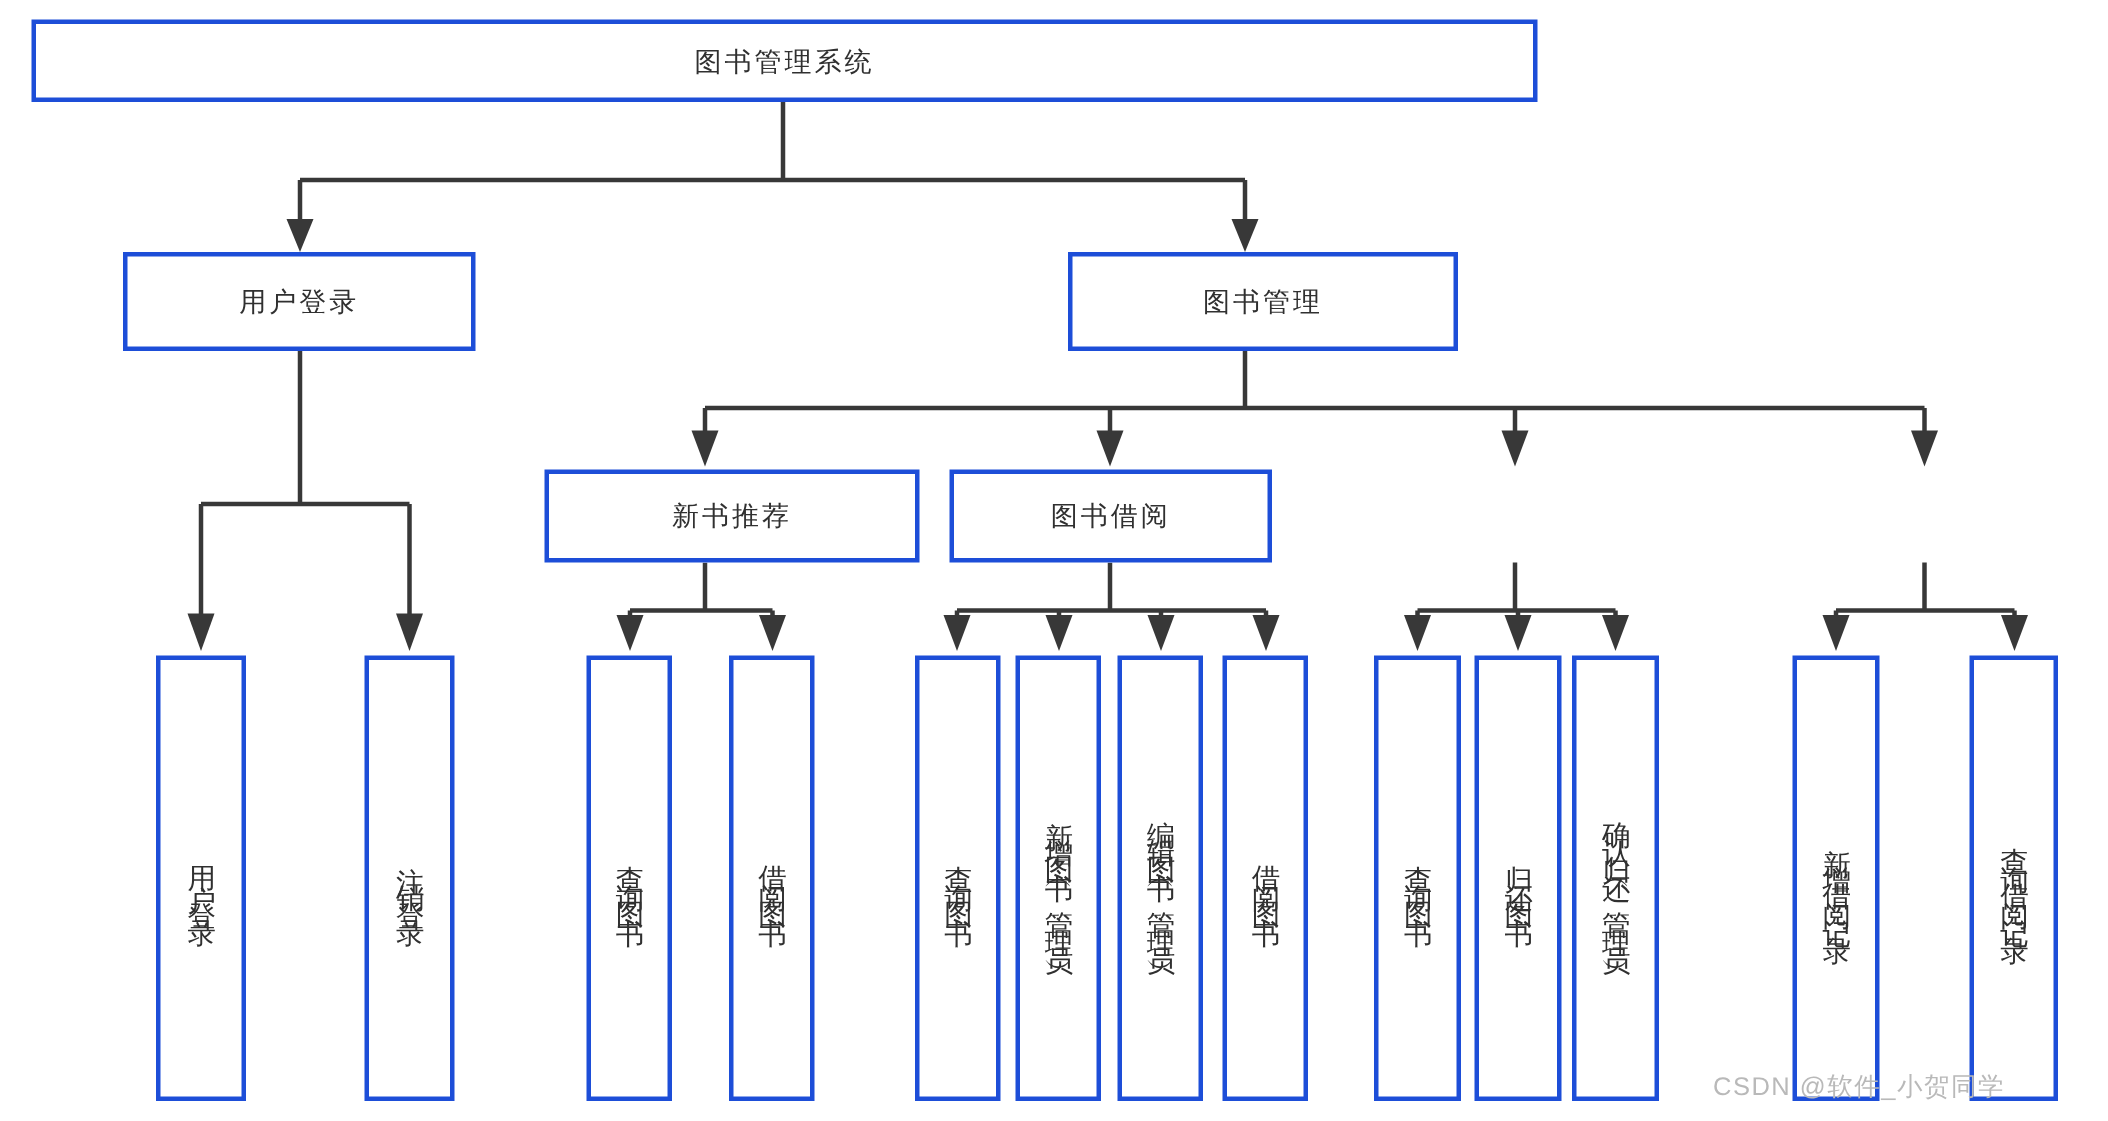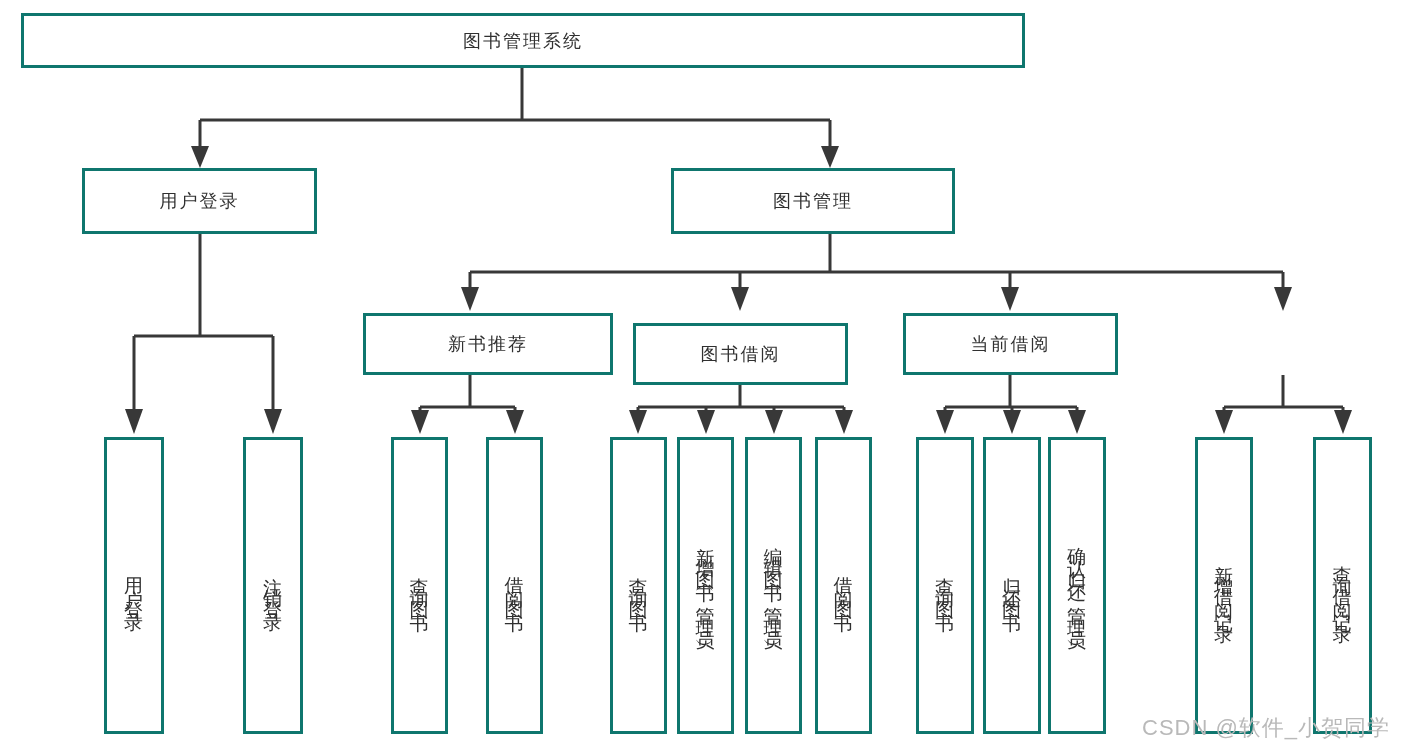--- a/index.html
+++ b/index.html
@@ -3,30 +3,30 @@
 <meta charset="utf-8">
 <style>
   html,body{margin:0;padding:0;background:#fff;}
   .canvas{
     position:relative;width:1405px;height:747px;background:#ffffff;
     font-family:"Liberation Sans",sans-serif;overflow:hidden;
   }
   svg.connectors{position:absolute;left:0;top:0;width:1405px;height:747px;}
   .box{
     position:absolute;box-sizing:border-box;background:#ffffff;
-    border:3px solid #0f766e;display:flex;align-items:center;justify-content:center;
+    border:3px solid #1d4ed8;display:flex;align-items:center;justify-content:center;
     color:#303030;
   }
   .hbox span{font-size:18px;letter-spacing:2px;white-space:nowrap;}
   .vbox span{
     writing-mode:vertical-lr;text-orientation:mixed;
     font-size:19px;letter-spacing:12px;line-height:1;white-space:nowrap;
   }
   .watermark{
-    position:absolute;left:1142px;top:713px;font-size:22px;color:#b9b9b9;
+    position:absolute;left:1142px;top:713px;font-size:17px;color:#b9b9b9;
     letter-spacing:1px;white-space:nowrap;z-index:5;
   }
 </style>
 </head>
 <body>
 
 <div class="canvas">
 
   <svg class="connectors" viewBox="0 0 1405 747" xmlns="http://www.w3.org/2000/svg">
     <g stroke="#383838" stroke-width="3" fill="none">
@@ -72,32 +72,29 @@
     </g>
   </svg>
 
   <div class="box hbox" style="left:21px;top:13px;width:1004px;height:55px">
     <span>图书管理系统</span>
   </div>
 
   <div class="box hbox" style="left:82px;top:168px;width:235px;height:66px">
     <span>用户登录</span>
   </div>
-  <div class="box hbox" style="left:671px;top:168px;width:284px;height:66px">
+  <div class="box hbox" style="left:712px;top:168px;width:260px;height:66px">
     <span>图书管理</span>
   </div>
 
   <div class="box hbox" style="left:363px;top:313px;width:250px;height:62px">
     <span>新书推荐</span>
   </div>
-  <div class="box hbox" style="left:633px;top:323px;width:215px;height:62px">
+  <div class="box hbox" style="left:633px;top:313px;width:215px;height:62px">
     <span>图书借阅</span>
-  </div>
-  <div class="box hbox" style="left:903px;top:313px;width:215px;height:62px">
-    <span>当前借阅</span>
   </div>
 
   <div class="box vbox" style="left:104px;top:437px;width:60px;height:297px">
     <span>用户登录</span>
   </div>
   <div class="box vbox" style="left:243px;top:437px;width:60px;height:297px">
     <span>注销登录</span>
   </div>
 
   <div class="box vbox" style="left:391px;top:437px;width:57px;height:297px">

